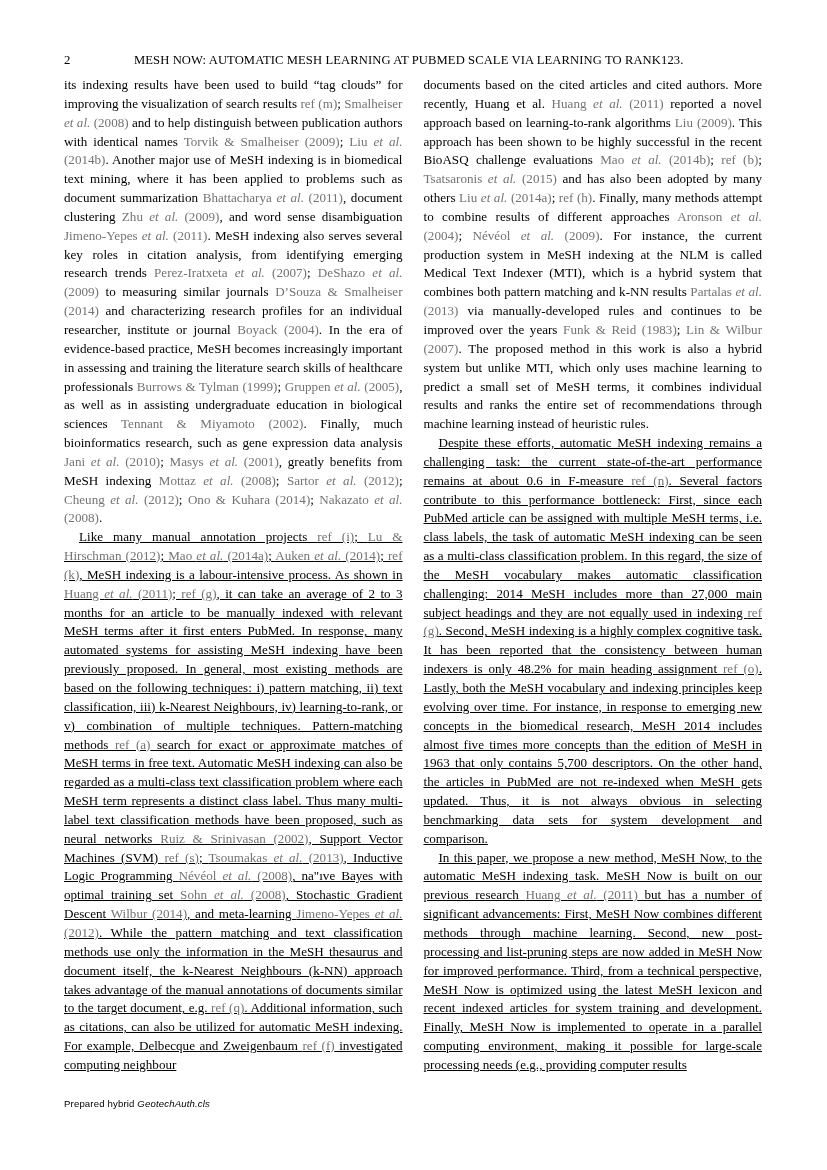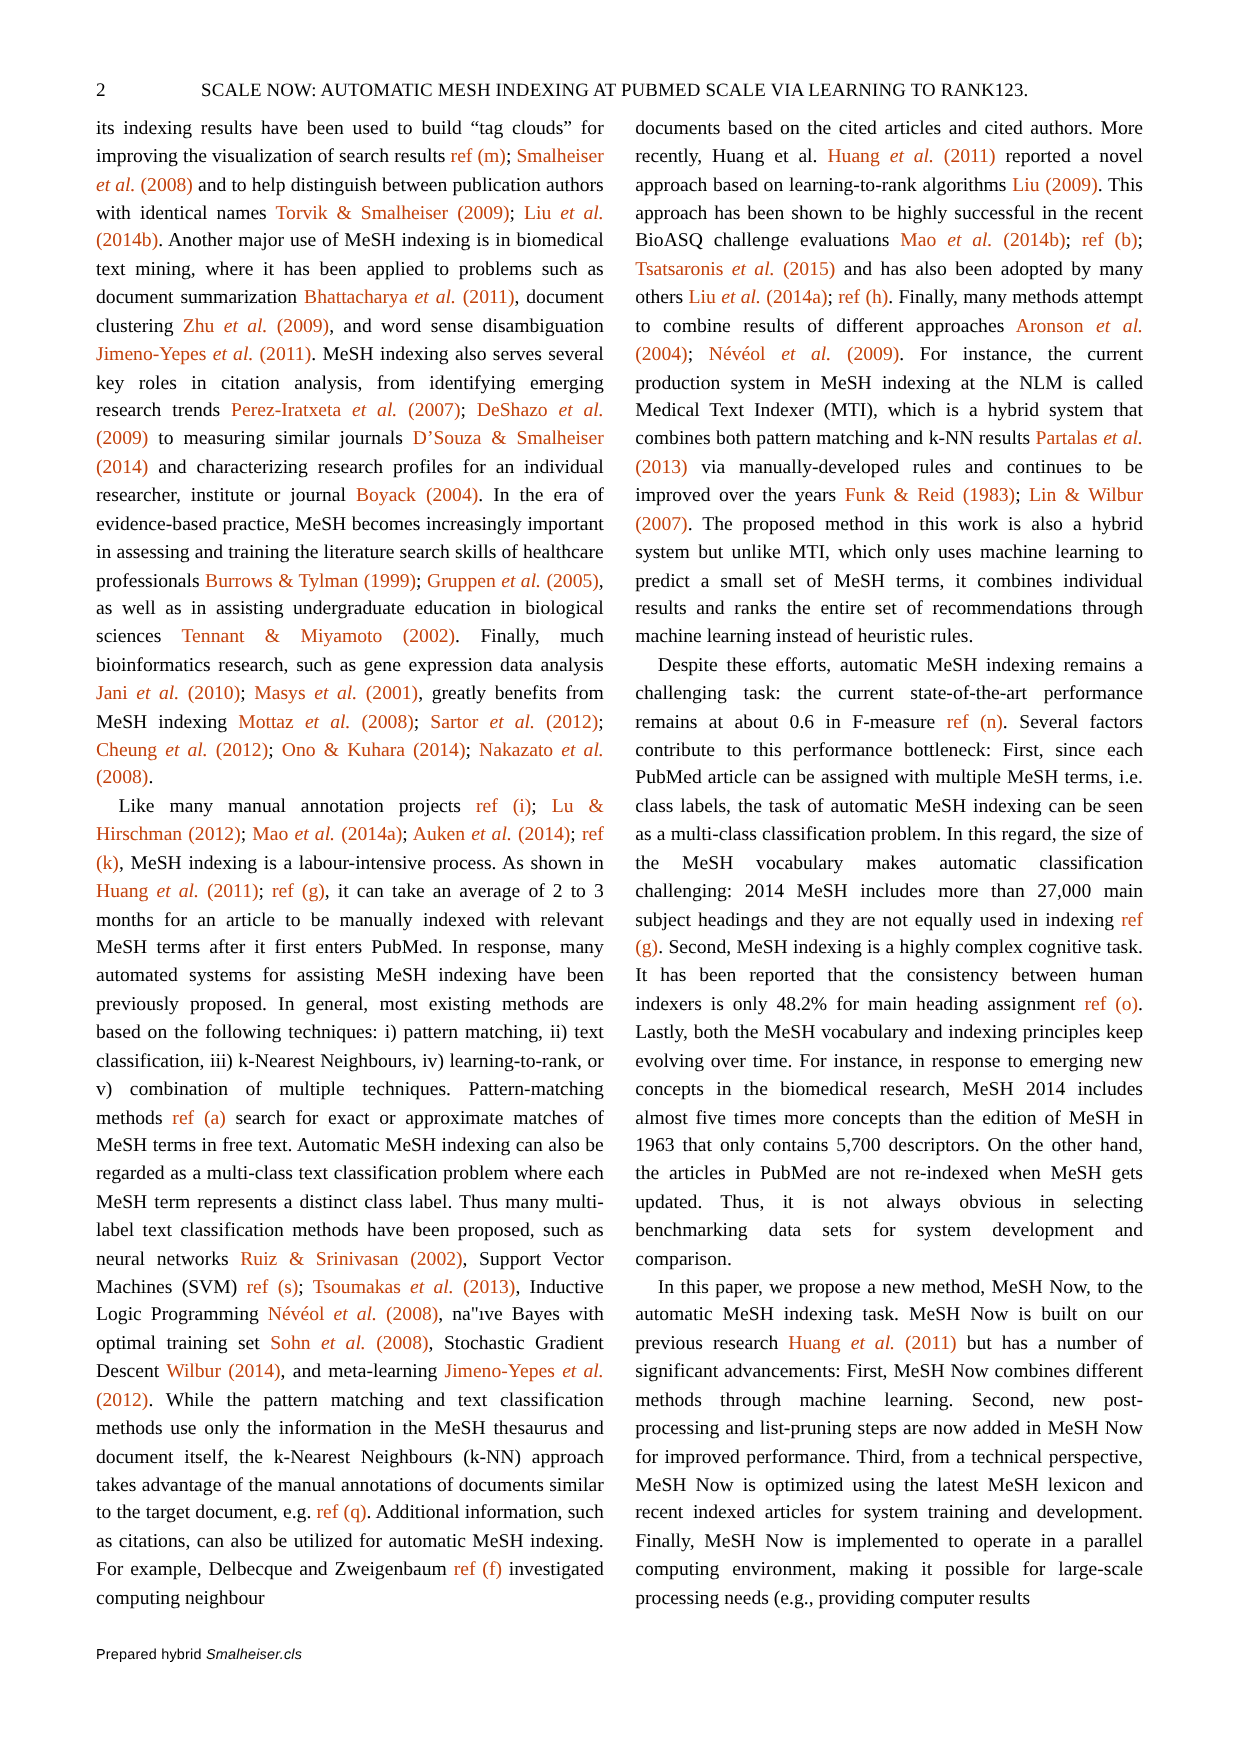--- a/index.html
+++ b/index.html
@@ -62,23 +62,24 @@
     margin: 0;
     font-size: 13.1px;
     line-height: 18.85px;
     text-align: justify;
     text-justify: inter-word;
     hyphens: none;
     text-indent: 0;
   }
   p.para.indent {
     text-indent: 15px;
+    text-decoration: underline;
   }
   .cite {
-    color: #c2410c;
+    color: #737373;
   }
   .cite i, i.etal {
     font-style: italic;
   }
 
   
   .footer {
     position: absolute;
     left: 64px;
     top: 1098px;
@@ -91,35 +92,35 @@
   .footer .cls {
     font-style: italic;
   }
 </style>
 </head>
 <body>
 
 <div class="page">
 
   <div class="runhead">
-    <span class="folio">2</span><span class="headtitle">SCALE NOW: AUTOMATIC MESH INDEXING AT PUBMED SCALE VIA LEARNING TO RANK123.</span>
+    <span class="folio">2</span><span class="headtitle">MESH NOW: AUTOMATIC MESH LEARNING AT PUBMED SCALE VIA LEARNING TO RANK123.</span>
   </div>
 
   <div class="columns">
 
     <div class="col">
       <p class="para">its indexing results have been used to build “tag clouds” for improving the visualization of search results <span class="cite">ref (m)</span>; <span class="cite">Smalheiser <i class="etal">et al.</i> (2008)</span> and to help distinguish between publication authors with identical names <span class="cite">Torvik &amp; Smalheiser (2009)</span>; <span class="cite">Liu <i class="etal">et al.</i> (2014b)</span>. Another major use of MeSH indexing is in biomedical text mining, where it has been applied to problems such as document summarization <span class="cite">Bhattacharya <i class="etal">et al.</i> (2011)</span>, document clustering <span class="cite">Zhu <i class="etal">et al.</i> (2009)</span>, and word sense disambiguation <span class="cite">Jimeno-Yepes <i class="etal">et al.</i> (2011)</span>. MeSH indexing also serves several key roles in citation analysis, from identifying emerging research trends <span class="cite">Perez-Iratxeta <i class="etal">et al.</i> (2007)</span>; <span class="cite">DeShazo <i class="etal">et al.</i> (2009)</span> to measuring similar journals <span class="cite">D’Souza &amp; Smalheiser (2014)</span> and characterizing research profiles for an individual researcher, institute or journal <span class="cite">Boyack (2004)</span>. In the era of evidence-based practice, MeSH becomes increasingly important in assessing and training the literature search skills of healthcare professionals <span class="cite">Burrows &amp; Tylman (1999)</span>; <span class="cite">Gruppen <i class="etal">et al.</i> (2005)</span>, as well as in assisting undergraduate education in biological sciences <span class="cite">Tennant &amp; Miyamoto (2002)</span>. Finally, much bioinformatics research, such as gene expression data analysis <span class="cite">Jani <i class="etal">et al.</i> (2010)</span>; <span class="cite">Masys <i class="etal">et al.</i> (2001)</span>, greatly benefits from MeSH indexing <span class="cite">Mottaz <i class="etal">et al.</i> (2008)</span>; <span class="cite">Sartor <i class="etal">et al.</i> (2012)</span>; <span class="cite">Cheung <i class="etal">et al.</i> (2012)</span>; <span class="cite">Ono &amp; Kuhara (2014)</span>; <span class="cite">Nakazato <i class="etal">et al.</i> (2008)</span>.</p>
       <p class="para indent">Like many manual annotation projects <span class="cite">ref (i)</span>; <span class="cite">Lu &amp; Hirschman (2012)</span>; <span class="cite">Mao <i class="etal">et al.</i> (2014a)</span>; <span class="cite">Auken <i class="etal">et al.</i> (2014)</span>; <span class="cite">ref (k)</span>, MeSH indexing is a labour-intensive process. As shown in <span class="cite">Huang <i class="etal">et al.</i> (2011)</span>; <span class="cite">ref (g)</span>, it can take an average of 2 to 3 months for an article to be manually indexed with relevant MeSH terms after it first enters PubMed. In response, many automated systems for assisting MeSH indexing have been previously proposed. In general, most existing methods are based on the following techniques: i) pattern matching, ii) text classification, iii) k-Nearest Neighbours, iv) learning-to-rank, or v) combination of multiple techniques. Pattern-matching methods <span class="cite">ref (a)</span> search for exact or approximate matches of MeSH terms in free text. Automatic MeSH indexing can also be regarded as a multi-class text classification problem where each MeSH term represents a distinct class label. Thus many multi-label text classification methods have been proposed, such as neural networks <span class="cite">Ruiz &amp; Srinivasan (2002)</span>, Support Vector Machines (SVM) <span class="cite">ref (s)</span>; <span class="cite">Tsoumakas <i class="etal">et al.</i> (2013)</span>, Inductive Logic Programming <span class="cite">Névéol <i class="etal">et al.</i> (2008)</span>, na"ıve Bayes with optimal training set <span class="cite">Sohn <i class="etal">et al.</i> (2008)</span>, Stochastic Gradient Descent <span class="cite">Wilbur (2014)</span>, and meta-learning <span class="cite">Jimeno-Yepes <i class="etal">et al.</i> (2012)</span>. While the pattern matching and text classification methods use only the information in the MeSH thesaurus and document itself, the k-Nearest Neighbours (k-NN) approach takes advantage of the manual annotations of documents similar to the target document, e.g. <span class="cite">ref (q)</span>. Additional information, such as citations, can also be utilized for automatic MeSH indexing. For example, Delbecque and Zweigenbaum <span class="cite">ref (f)</span> investigated computing neighbour</p>
     </div>
 
     <div class="col">
       <p class="para">documents based on the cited articles and cited authors. More recently, Huang et al. <span class="cite">Huang <i class="etal">et al.</i> (2011)</span> reported a novel approach based on learning-to-rank algorithms <span class="cite">Liu (2009)</span>. This approach has been shown to be highly successful in the recent BioASQ  challenge evaluations <span class="cite">Mao <i class="etal">et al.</i> (2014b)</span>; <span class="cite">ref (b)</span>; <span class="cite">Tsatsaronis <i class="etal">et al.</i> (2015)</span> and has also been adopted by many others <span class="cite">Liu <i class="etal">et al.</i> (2014a)</span>; <span class="cite">ref (h)</span>. Finally, many methods attempt to combine results of different approaches <span class="cite">Aronson <i class="etal">et al.</i> (2004)</span>; <span class="cite">Névéol <i class="etal">et al.</i> (2009)</span>. For instance, the current production system in MeSH indexing at the NLM is called Medical Text Indexer (MTI), which is a hybrid system that combines both pattern matching and k-NN results <span class="cite">Partalas <i class="etal">et al.</i> (2013)</span> via manually-developed rules and continues to be improved over the years <span class="cite">Funk &amp; Reid (1983)</span>; <span class="cite">Lin &amp; Wilbur (2007)</span>. The proposed method in this work is also a hybrid system but unlike MTI, which only uses machine learning to predict a small set of MeSH terms, it combines individual results and ranks the entire set of recommendations through machine learning instead of heuristic rules.</p>
       <p class="para indent">Despite these efforts, automatic MeSH indexing remains a challenging task: the current state-of-the-art performance remains at about 0.6 in F-measure <span class="cite">ref (n)</span>. Several factors contribute to this performance bottleneck: First, since each PubMed article can be assigned with multiple MeSH terms, i.e. class labels, the task of automatic MeSH indexing can be seen as a multi-class classification problem. In this regard, the size of the MeSH vocabulary makes automatic classification challenging: 2014 MeSH includes more than 27,000 main subject headings and they are not equally used in indexing <span class="cite">ref (g)</span>. Second, MeSH indexing is a highly complex cognitive task. It has been reported that the consistency between human indexers is only 48.2% for main heading assignment <span class="cite">ref (o)</span>. Lastly, both the MeSH vocabulary and indexing principles keep evolving over time. For instance, in response to emerging new concepts in the biomedical research, MeSH 2014 includes almost five times more concepts than the edition of MeSH in 1963 that only contains 5,700 descriptors. On the other hand, the articles in PubMed are not re-indexed when MeSH gets updated. Thus, it is not always obvious in selecting benchmarking data sets for system development and comparison.</p>
       <p class="para indent">In this paper, we propose a new method, MeSH Now, to the automatic MeSH indexing task. MeSH Now is built on our previous research <span class="cite">Huang <i class="etal">et al.</i> (2011)</span> but has a number of significant advancements: First, MeSH Now combines different methods through machine learning. Second, new post-processing and list-pruning steps are now added in MeSH Now for improved performance. Third, from a technical perspective, MeSH Now is optimized using the latest MeSH lexicon and recent indexed articles for system training and development. Finally, MeSH Now is implemented to operate in a parallel computing environment, making it possible for large-scale processing needs (e.g., providing computer results</p>
     </div>
 
   </div>
 
   <div class="footer">
-    <span>Prepared hybrid </span><span class="cls">Smalheiser.cls</span>
+    <span>Prepared hybrid </span><span class="cls">GeotechAuth.cls</span>
   </div>
 
 </div>
 
 </body></html>

